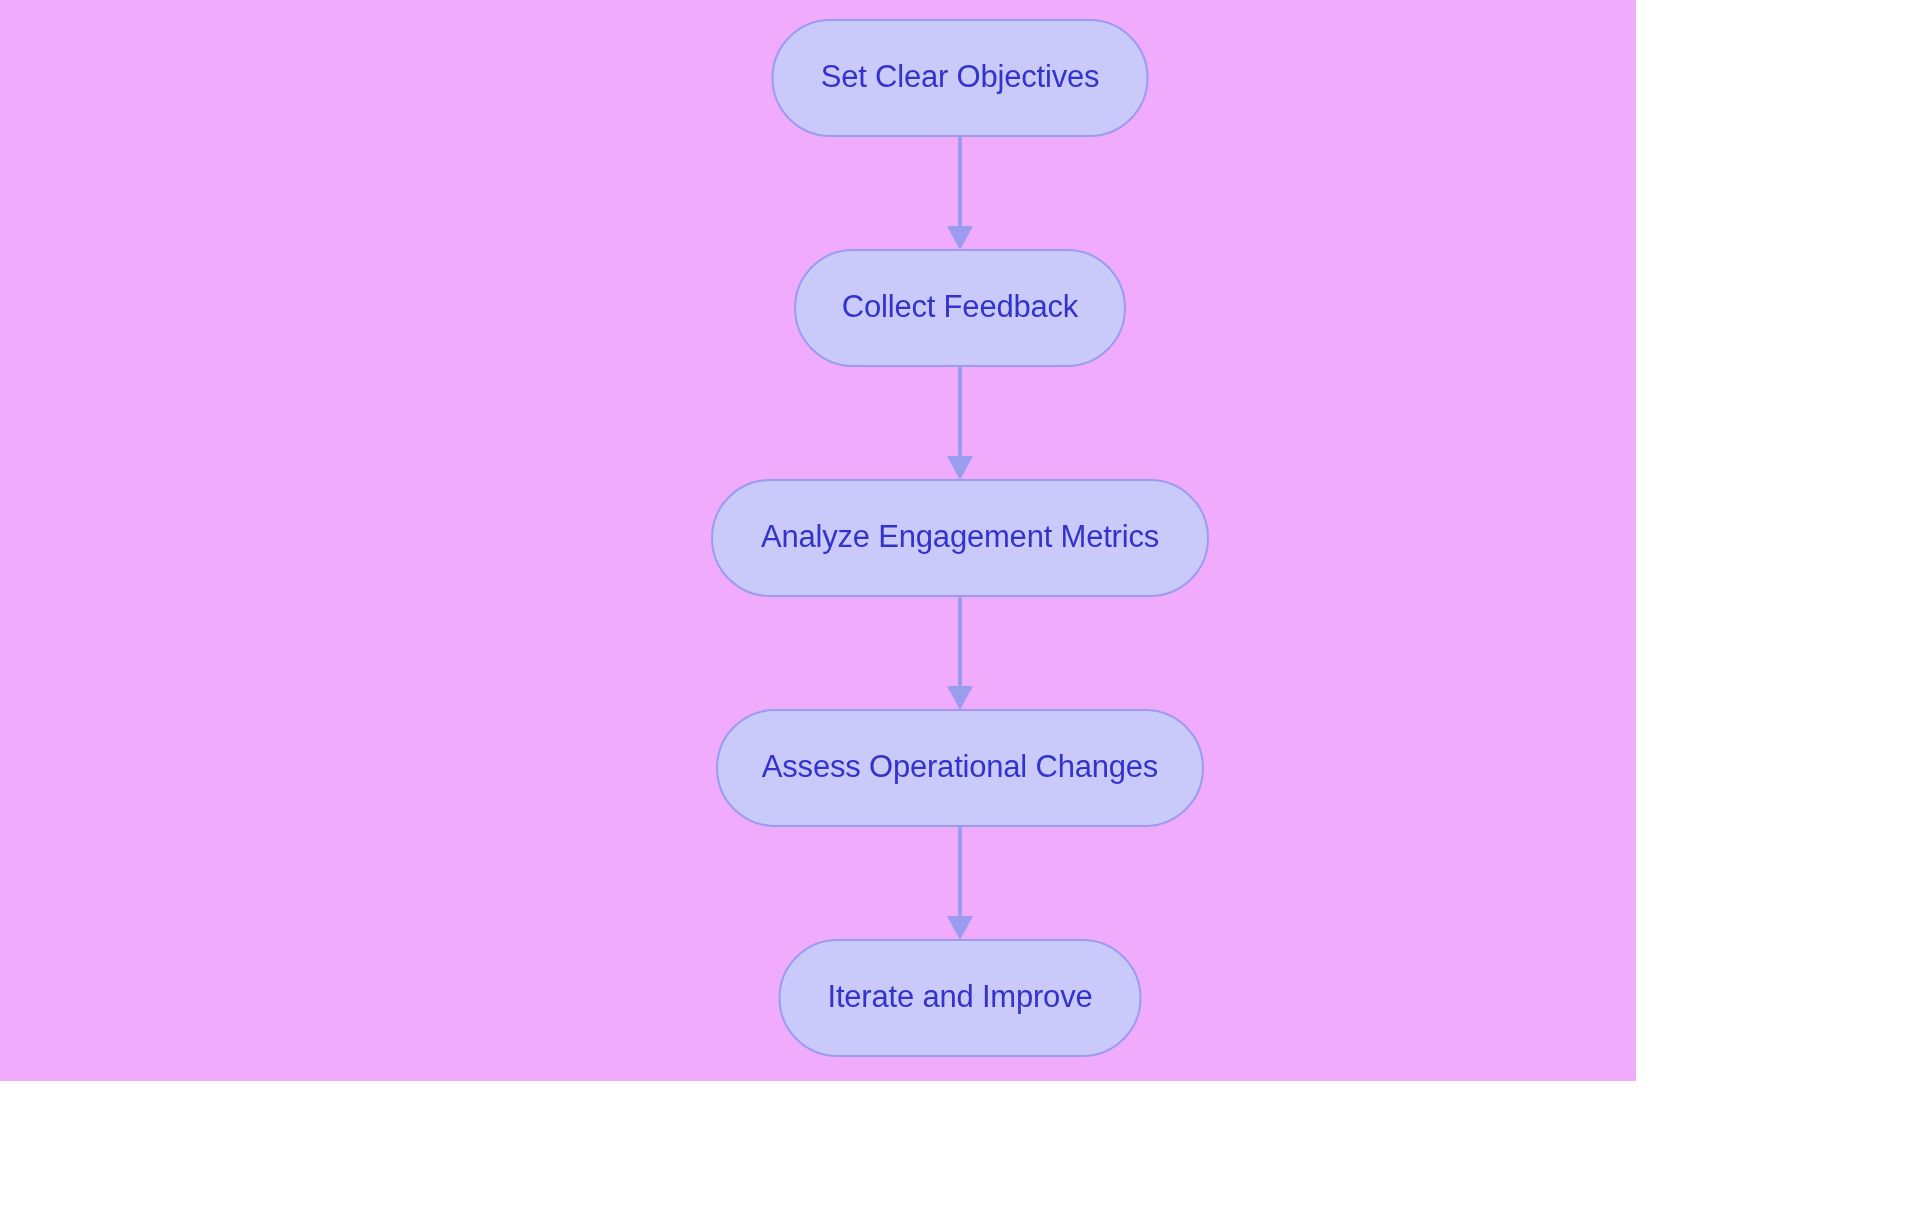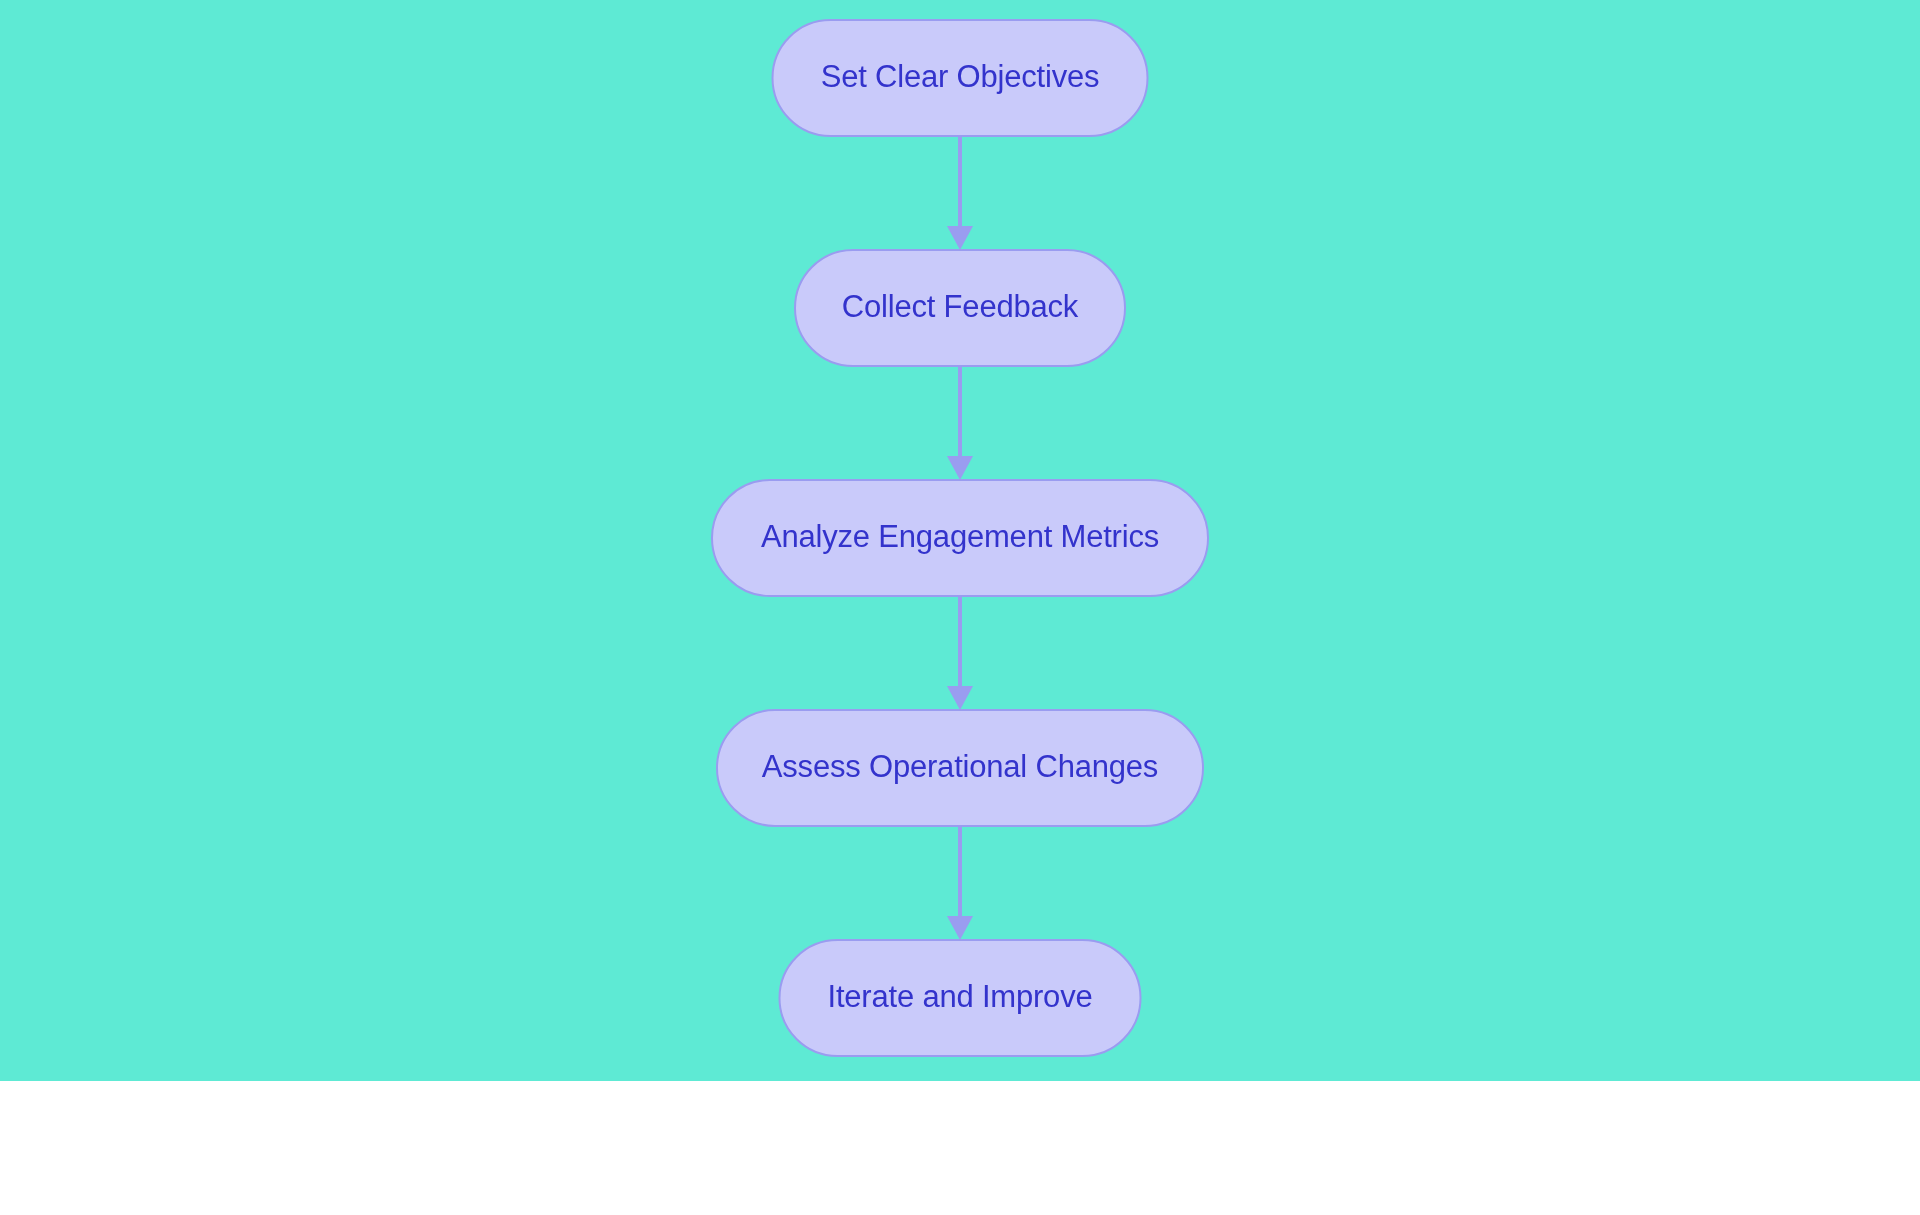--- a/index.html
+++ b/index.html
@@ -13,23 +13,23 @@
     font-family: "Liberation Sans", sans-serif;
     overflow: hidden;
     position: relative;
   }
 
   
   #diagram-canvas {
     position: absolute;
     left: 0;
     top: 0;
-    width: 1920px;
+    width: 1636px;
     height: 1081px;
-    background: #5eead4;
+    background: #f0abfc;
   }
 
   #flow-svg {
     position: absolute;
     left: 0;
     top: 0;
     width: 1920px;
     height: 1081px;
     display: block;
   }

